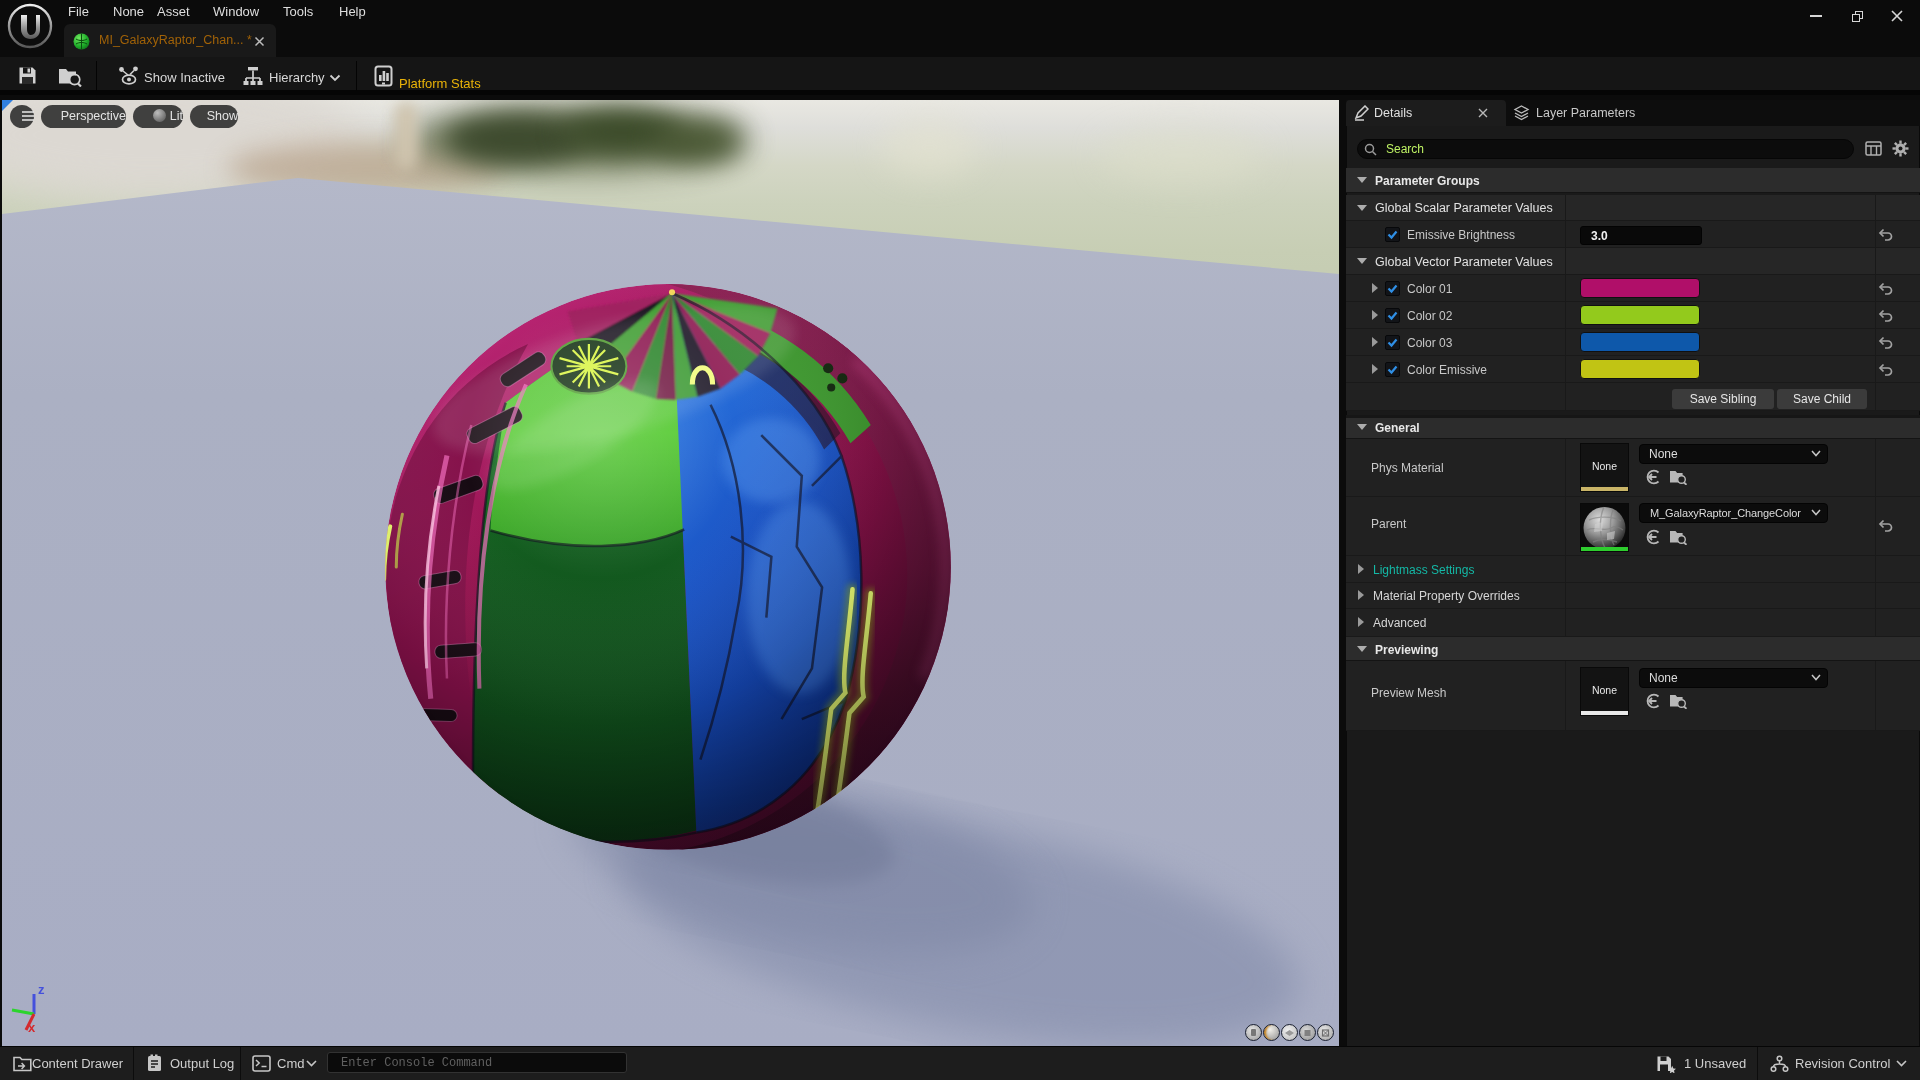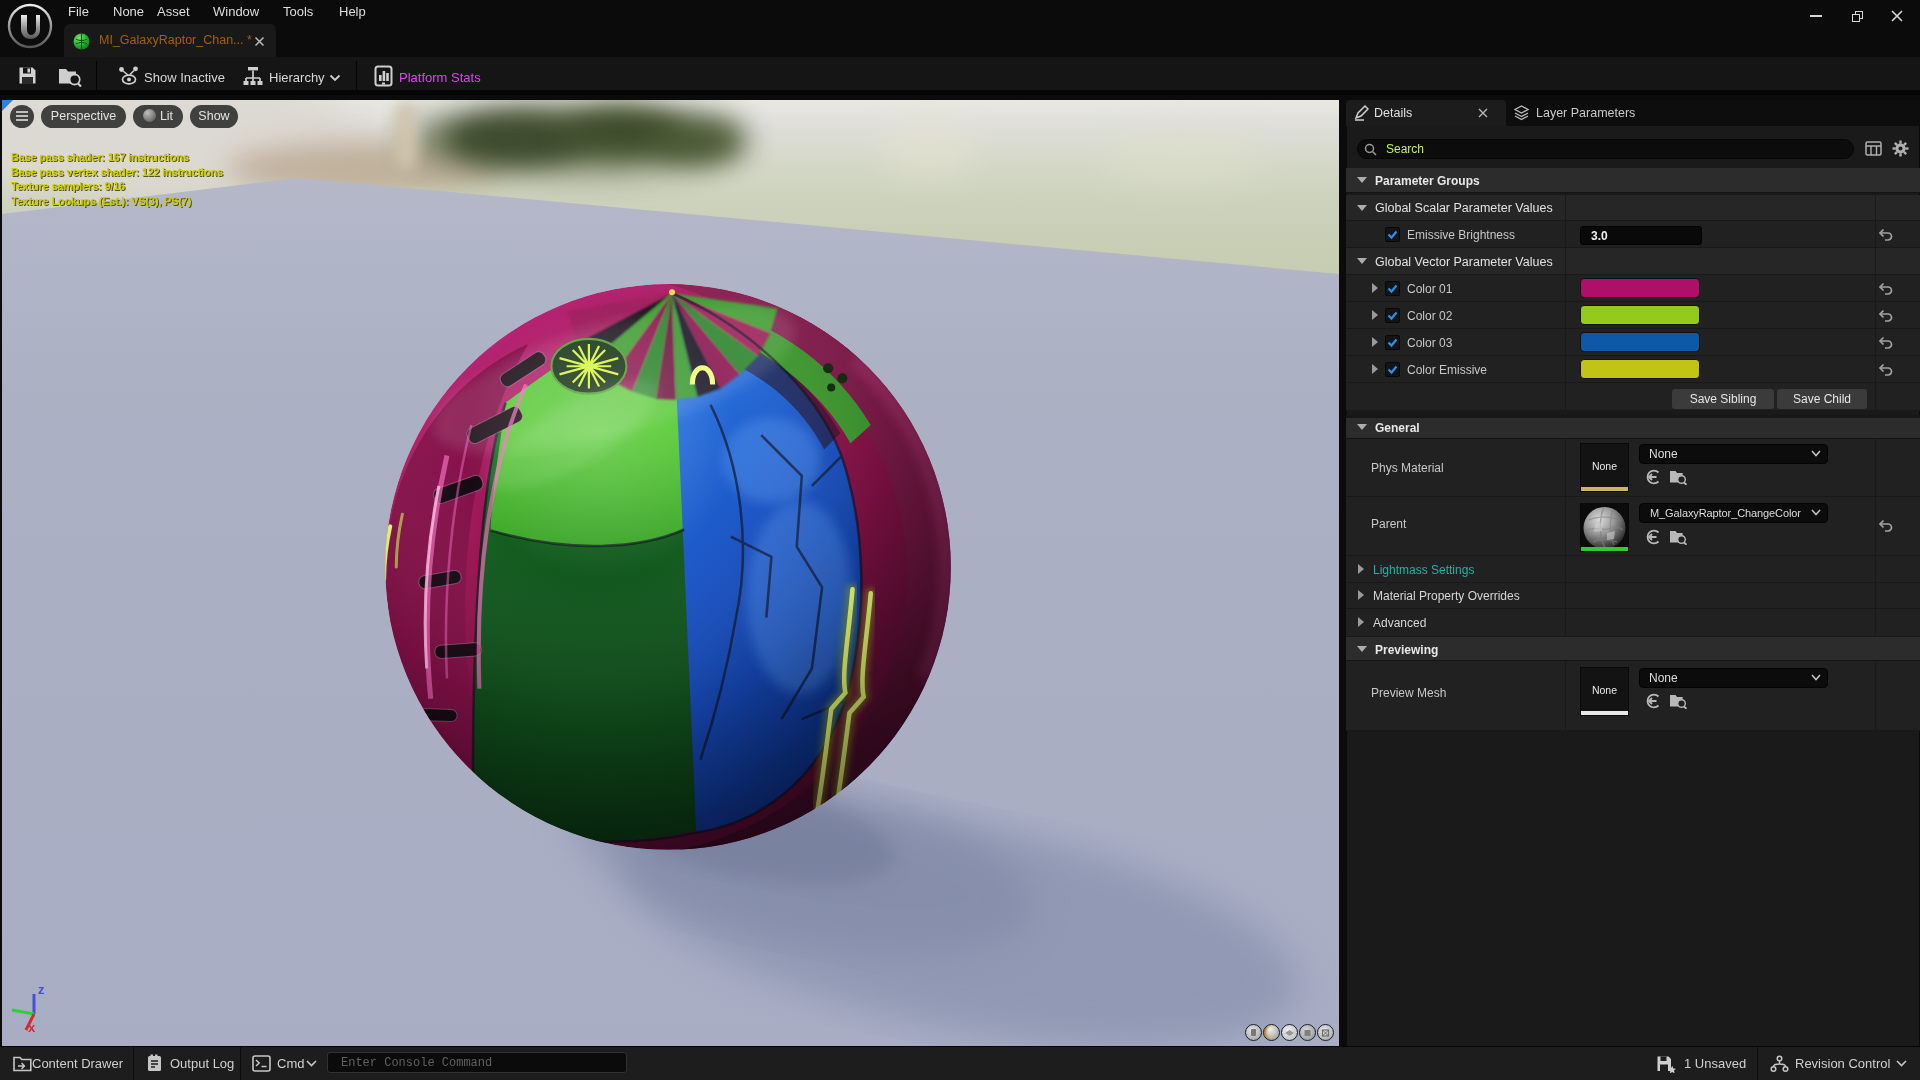--- a/index.html
+++ b/index.html
@@ -22,21 +22,21 @@
 .blbl{position:absolute;font-size:12px;font-weight:bold;color:#e8e8e8;white-space:nowrap}
 .tri-d{position:absolute;width:0;height:0;border-left:5px solid transparent;border-right:5px solid transparent;border-top:6px solid #adadad}
 .tri-r{position:absolute;width:0;height:0;border-top:5px solid transparent;border-bottom:5px solid transparent;border-left:6px solid #9a9a9a}
 .cb{position:absolute;width:15px;height:15px;background:#121418;border:1px solid #07080a;border-radius:2px}
 .swatch{position:absolute;left:234px;width:120px;height:20px;border-radius:4px;border:1px solid #101010}
 .ddown{position:absolute;background:#0c0c0c;border:1px solid #040404;border-radius:4px;height:20px;color:#dcdcdc;font-size:12px;line-height:18px;padding-left:9px}
 .thumb{position:absolute;width:49px;height:49px;background:#131313;border:1px solid #090909}
 .uline{position:absolute;left:0;bottom:0;width:47px;height:4px}
 .vdiv{position:absolute;width:1px;background:#191919}
 .btn{position:absolute;height:20px;background:#3b3b3b;border-radius:3px;color:#e6e6e6;font-size:12px;text-align:center;line-height:20px}
-.pill{position:absolute;height:23px;background:rgba(42,42,42,.88);border-radius:12px;color:#e3e3e3;font-size:12.5px;line-height:23px;text-align:center}
+.pill{position:absolute;height:23px;background:rgba(42,42,42,.88);border-radius:12px;color:#e3e3e3;font-size:12.5px;line-height:23px;text-align:right}
 .resetw{position:absolute;left:532px}
 </style></head><body>
 
 <div id="titlebar"></div>
 <div id="tabrow"></div>
 <div id="toolbar"></div>
 <svg class="abs" style="left:7px;top:3px" width="46" height="46" viewBox="0 0 46 46">
 <defs>
       <linearGradient id="silv" x1="0" y1="0" x2="0" y2="1">
         <stop offset="0" stop-color="#efefef"></stop>
@@ -110,21 +110,21 @@
     <path d="M1.5 1.5 L6 6 L10.5 1.5" stroke="#cfcfcf" stroke-width="1.8" fill="none"></path>
   </svg>
 <div class="tbsep" style="left:356px"></div>
 <svg class="abs" style="left:374px;top:65px" width="19" height="22" viewBox="0 0 19 22">
     <rect x="1.5" y="1.5" width="16" height="19" rx="2.5" fill="none" stroke="#cfcfcf" stroke-width="2"></rect>
     <rect x="5" y="10" width="2.6" height="6" fill="#cfcfcf"></rect>
     <rect x="8.6" y="6" width="2.6" height="10" fill="#cfcfcf"></rect>
     <rect x="12.2" y="8" width="2.6" height="8" fill="#cfcfcf"></rect>
     <rect x="8" y="17.5" width="3" height="2" fill="#cfcfcf"></rect>
   </svg>
-<div class="abs t13" style="left:399px;top:70px;color:#d946ef">Platform Stats</div>
+<div class="abs t13" style="left:399px;top:76px;color:#eab308">Platform Stats</div>
 
 <div id="statusbar"></div>
 <svg class="abs" style="left:13px;top:1055px" width="19" height="17" viewBox="0 0 19 17">
     <path d="M1 2.5 h6 l1.8 2 h9 v11 h-16.8 Z" fill="none" stroke="#c6c6c6" stroke-width="1.6"></path>
     <path d="M5 11 h6 M8.6 8 l2.8 3 l-2.8 3" stroke="#c6c6c6" stroke-width="1.5" fill="none"></path>
   </svg>
 <div class="sbtxt" style="left:32px">Content Drawer</div>
 <div class="sbsep" style="left:133px"></div>
 <svg class="abs" style="left:146px;top:1054px" width="17" height="19" viewBox="0 0 17 19">
     <rect x="2" y="2" width="13" height="15" rx="1.5" fill="#c6c6c6"></rect>
@@ -323,21 +323,20 @@
 </g>
 </svg>
 
 <div class="abs" style="left:0;top:0;width:0;height:0;border-top:11px solid #2f7fe0;border-right:11px solid transparent"></div>
 <div class="pill" style="left:8px;top:5px;width:24px;border-radius:50%"><svg width="12" height="10" viewBox="0 0 12 10" style="margin-top:6px">
         <path d="M0 1 h12 M0 5 h12 M0 9 h12" stroke="#e8e8e8" stroke-width="1.6"></path>
       </svg></div>
 <div class="pill" style="left:39px;top:5px;width:85px">Perspective</div>
 <div class="pill" style="left:131px;top:5px;width:50px"><span style="display:inline-block;width:13px;height:13px;border-radius:50%;background:radial-gradient(circle at 35% 30%,#bdbdbd,#6e6e6e 70%);vertical-align:-2px;margin-right:4px"></span>Lit</div>
 <div class="pill" style="left:188px;top:5px;width:48px">Show</div>
-<div class="abs" style="left:9px;top:50px;font-size:11px;font-weight:bold;color:#cccd01;line-height:14.5px;text-shadow:1px 1px 0 rgba(70,70,15,.9);letter-spacing:-.2px">Base pass shader: 167 instructions<br>Base pass vertex shader: 122 instructions<br>Texture samplers: 9/16<br>Texture Lookups (Est.): VS(3), PS(7)</div>
 <svg class="abs" style="left:6px;top:880px" width="50" height="56" viewBox="0 0 50 56">
 <path d="M26 14 L26 34" stroke="#4450dc" stroke-width="3"></path>
 <text x="30" y="14" font-size="13" fill="#4450dc" font-weight="bold">z</text>
 <path d="M4 30 L26 34" stroke="#2bd42c" stroke-width="3"></path>
 <path d="M26 34 L18 50" stroke="#d42a2e" stroke-width="3"></path>
 <text x="20" y="52" font-size="13" fill="#d42a2e" font-weight="bold">x</text>
 </svg>
 <div class="abs" style="left:1243px;top:924px;width:92px;height:19px">
 <span style="position:absolute;left:0;width:17px;height:17px;border-radius:50%;background:radial-gradient(circle at 40% 35%,#e6e6e6,#9a9a9a);border:1px solid #1a2030"></span>
       <svg style="position:absolute;left:4px;top:4px" width="9" height="9" viewBox="0 0 9 9">

